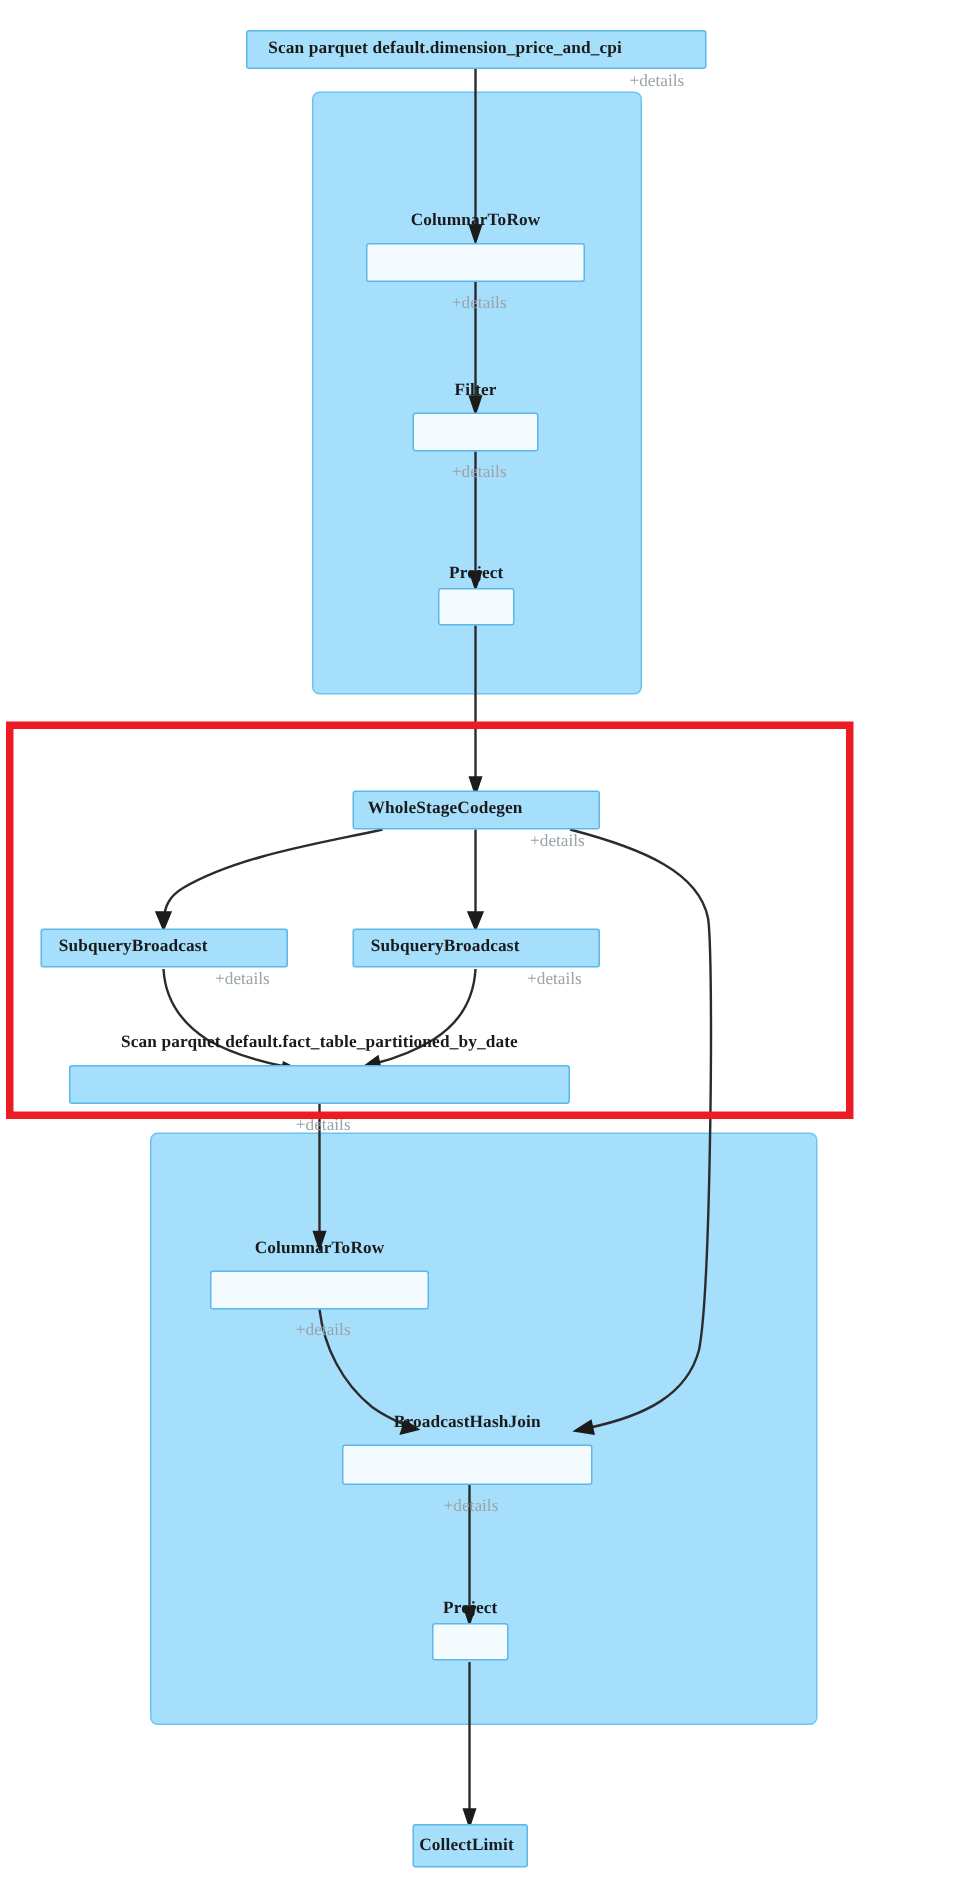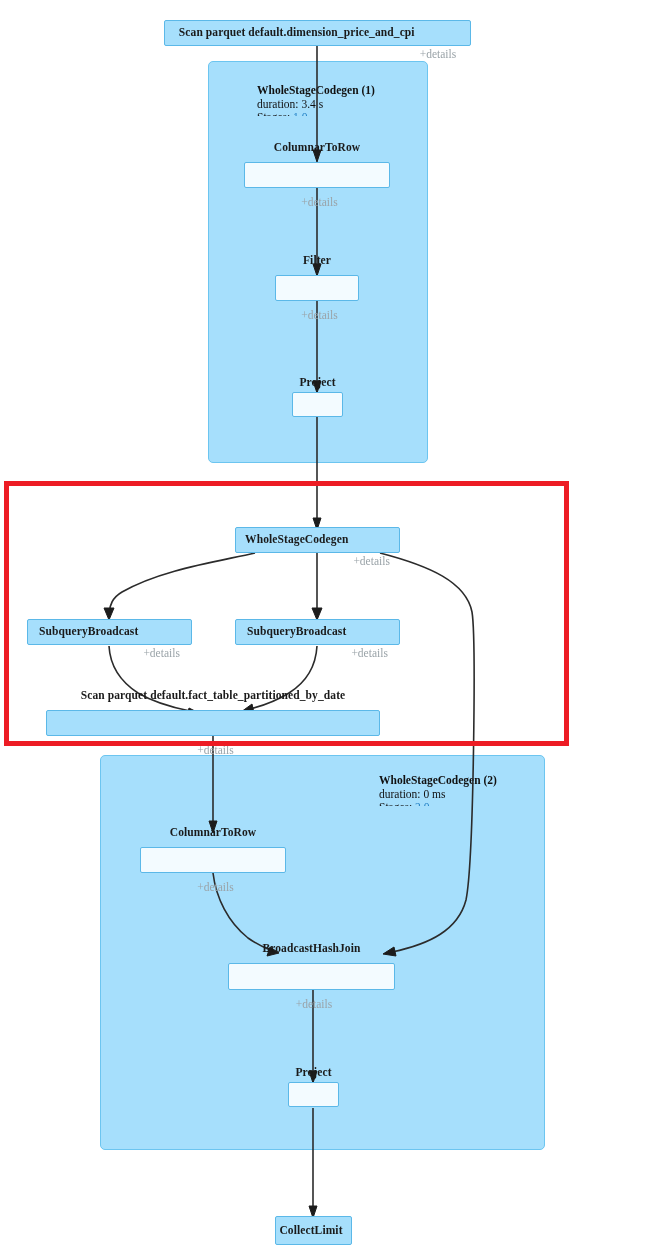--- a/index.html
+++ b/index.html
@@ -110,33 +110,23 @@
     stroke-width: 1;
   }
 </style>
 </head>
 <body>
 
 <div id="canvas">
 
   <div class="cluster" style="left:208px; top:61px; width:220px; height:402px;"></div>
 
-  <div class="cluster-label" style="left:257px; top:84px; width:170px; height:32px;">
-    <span class="cl-title">WholeStageCodegen (1)</span>
-    <span class="cl-row">duration: 3.4 s</span>
-    <span class="cl-row"><span>Stages: </span><span class="cl-stage-num">1.0</span></span>
-  </div>
 
   <div class="cluster" style="left:100px; top:755px; width:445px; height:395px;"></div>
 
-  <div class="cluster-label" style="left:379px; top:774px; width:168px; height:32px;">
-    <span class="cl-title">WholeStageCodegen (2)</span>
-    <span class="cl-row">duration: 0 ms</span>
-    <span class="cl-row"><span>Stages: </span><span class="cl-stage-num">2.0</span></span>
-  </div>
 
   <svg class="edges" viewBox="0 0 646 1253">
 
     <path d="M317,46 L317,153"></path>
     <polygon points="317,162 313,150 321,150"></polygon>
 
     <path d="M317,188 L317,267"></path>
     <polygon points="317,276 313,264 321,264"></polygon>
 
     <path d="M317,301 L317,384"></path>

